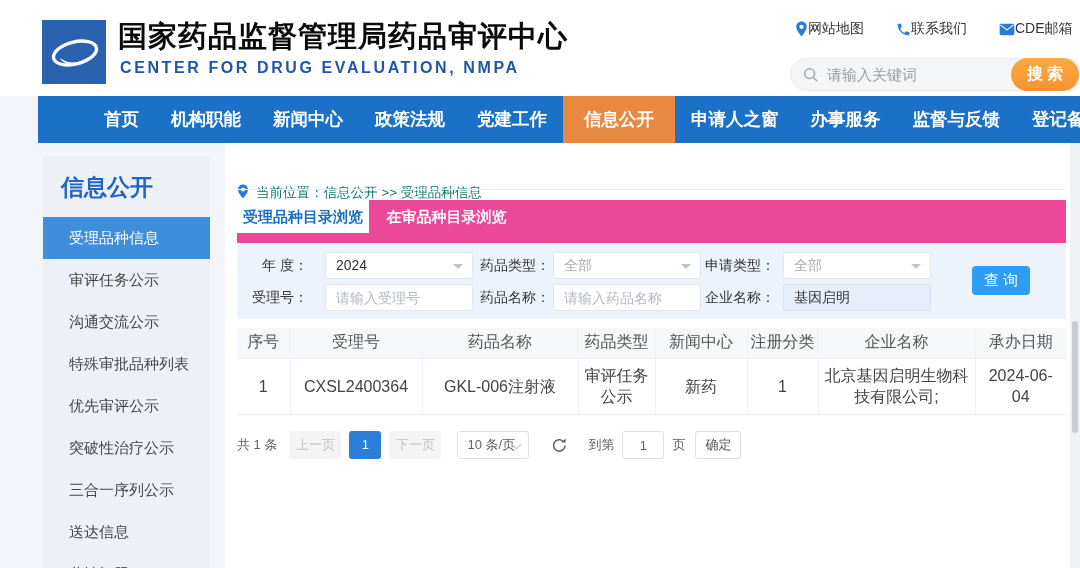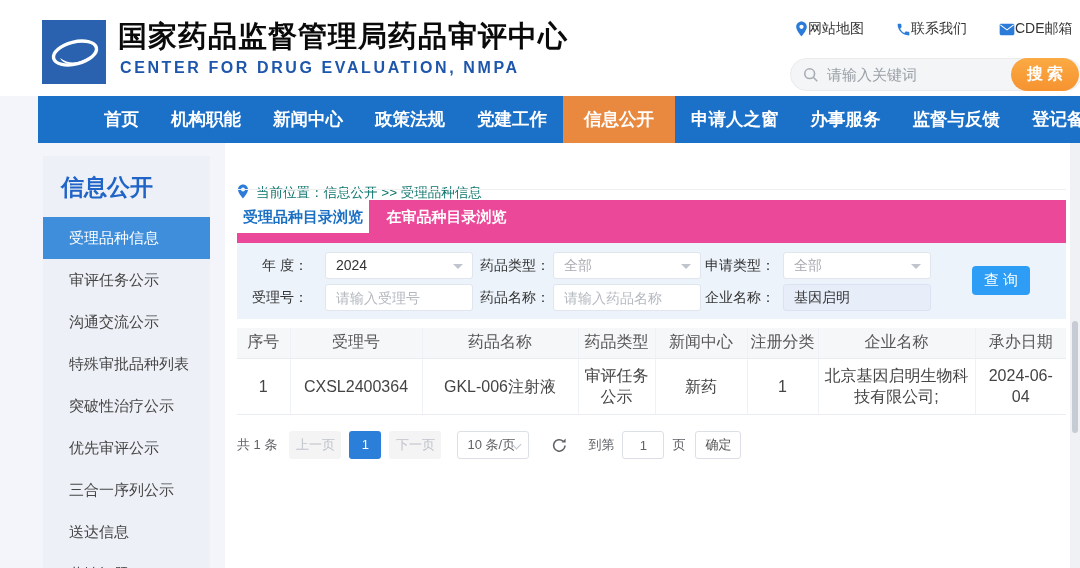--- a/index.html
+++ b/index.html
@@ -151,22 +151,22 @@
     <div class="nav-sep"></div>
     <div class="nav-item">登记备案平台</div>
   </div>
 
   <div class="sidebar">
     <div class="sidebar-title">信息公开</div>
     <div class="side-item active">受理品种信息</div>
     <div class="side-item">审评任务公示</div>
     <div class="side-item">沟通交流公示</div>
     <div class="side-item">特殊审批品种列表</div>
+    <div class="side-item">优先审评公示</div>
     <div class="side-item">突破性治疗公示</div>
-    <div class="side-item">优先审评公示</div>
     <div class="side-item">三合一序列公示</div>
     <div class="side-item">送达信息</div>
     <div class="side-item">共性问题</div>
   </div>
 
   <div class="content">
 
     <div class="breadcrumb">
       <span>
         <svg width="12" height="15" viewBox="0 0 24 30">

